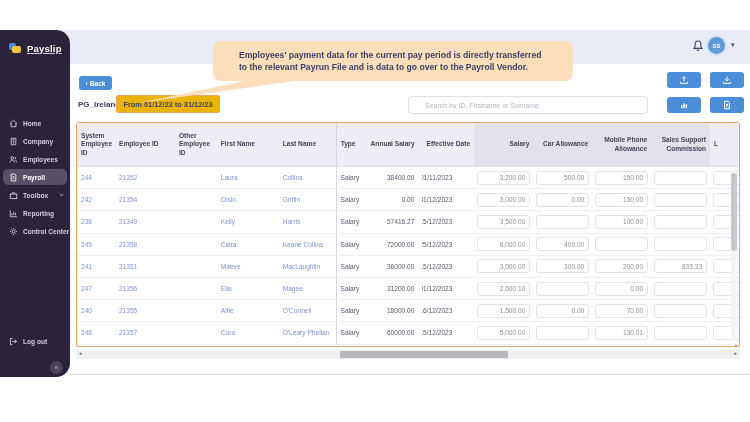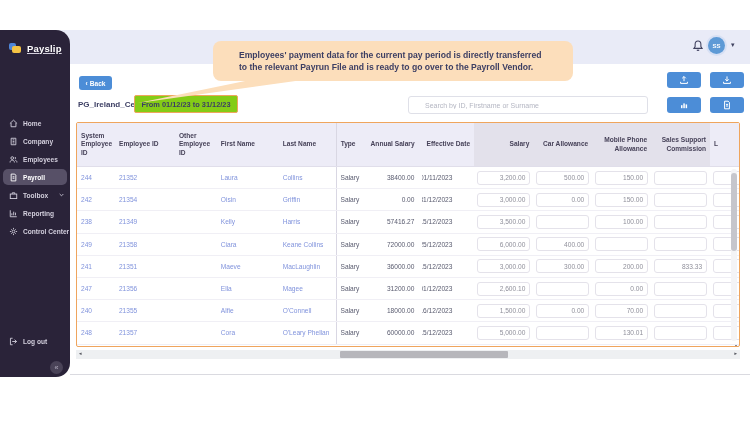--- a/index.html
+++ b/index.html
@@ -36,21 +36,21 @@
   .collapse-btn { position:absolute; left:50px; top:331px; width:13px; height:13px; border-radius:50%;
               background:#4a4358; color:#b9b4c6; font-size:7px; display:flex; align-items:center;
               justify-content:center; }
 
   
   .main-bottom-line { position:absolute; left:70px; top:374px; width:680px; height:1px; background:#dadae0; }
   .btn-back { position:absolute; left:79px; top:76px; width:33px; height:14px; background:#4c8dd7;
               border-radius:3px; color:#fff; font-size:6.6px; font-weight:600; display:flex;
               align-items:center; justify-content:center; gap:2px; }
   .payrun-title { position:absolute; left:78px; top:100px; font-size:8px; font-weight:bold; color:#3c3e63; }
-  .date-box { position:absolute; left:134px; top:95px; width:104px; height:18px; background:#84cc16;
+  .date-box { position:absolute; left:116px; top:95px; width:104px; height:18px; background:#eab308;
               border:1.5px solid #efa55d; border-radius:2px; display:flex; align-items:center;
               justify-content:center; font-size:7.4px; font-weight:bold; color:#3c3e63; }
   .search { position:absolute; left:408px; top:96px; width:240px; height:18px; border:1px solid #dfe0e8;
               border-radius:3px; background:#fff; font-size:7px; color:#555; padding:0 16px;
               font-family:"Liberation Sans",sans-serif; }
   .search::placeholder { color:#b4b6c2; }
   .sq-btn { position:absolute; width:34px; height:16px; background:#4c8dd7; border-radius:3px;
               display:flex; align-items:center; justify-content:center; }
   .b-upload { left:667px; top:72px; }  .b-download { left:710px; top:72px; }
   .b-chart  { left:667px; top:97px; }  .b-file     { left:710px; top:97px; }
@@ -228,21 +228,21 @@
   </div>
   <div class="sq-btn b-file">
     <svg width="10" height="10" viewBox="0 0 10 10" fill="none" stroke="#ffffff" stroke-width="1">
       <path d="M2.6 1.2 H6.2 L7.4 2.4 V8.8 H2.6 Z M4 4.4 H6 M4 6 H6"></path>
       </svg>
   </div>
 
   <div class="callout-tail"></div>
   <div class="callout">
     <div>Employees' payment data for the current pay period is directly transferred</div>
-    <div>to the relevant Payrun File and is ready to go over to the Payroll Vendor.</div>
+    <div>to the relevant Payrun File and is data to go over to the Payroll Vendor.</div>
   </div>
 
   <div class="table">
     <div class="thead">
       <div class="th c-sys">System Employee ID</div>
       <div class="th c-emp">Employee ID</div>
       <div class="th c-oth">Other Employee ID</div>
       <div class="th c-fn">First Name</div>
       <div class="th c-ln divR">Last Name</div>
       <div class="th c-type">Type</div>

